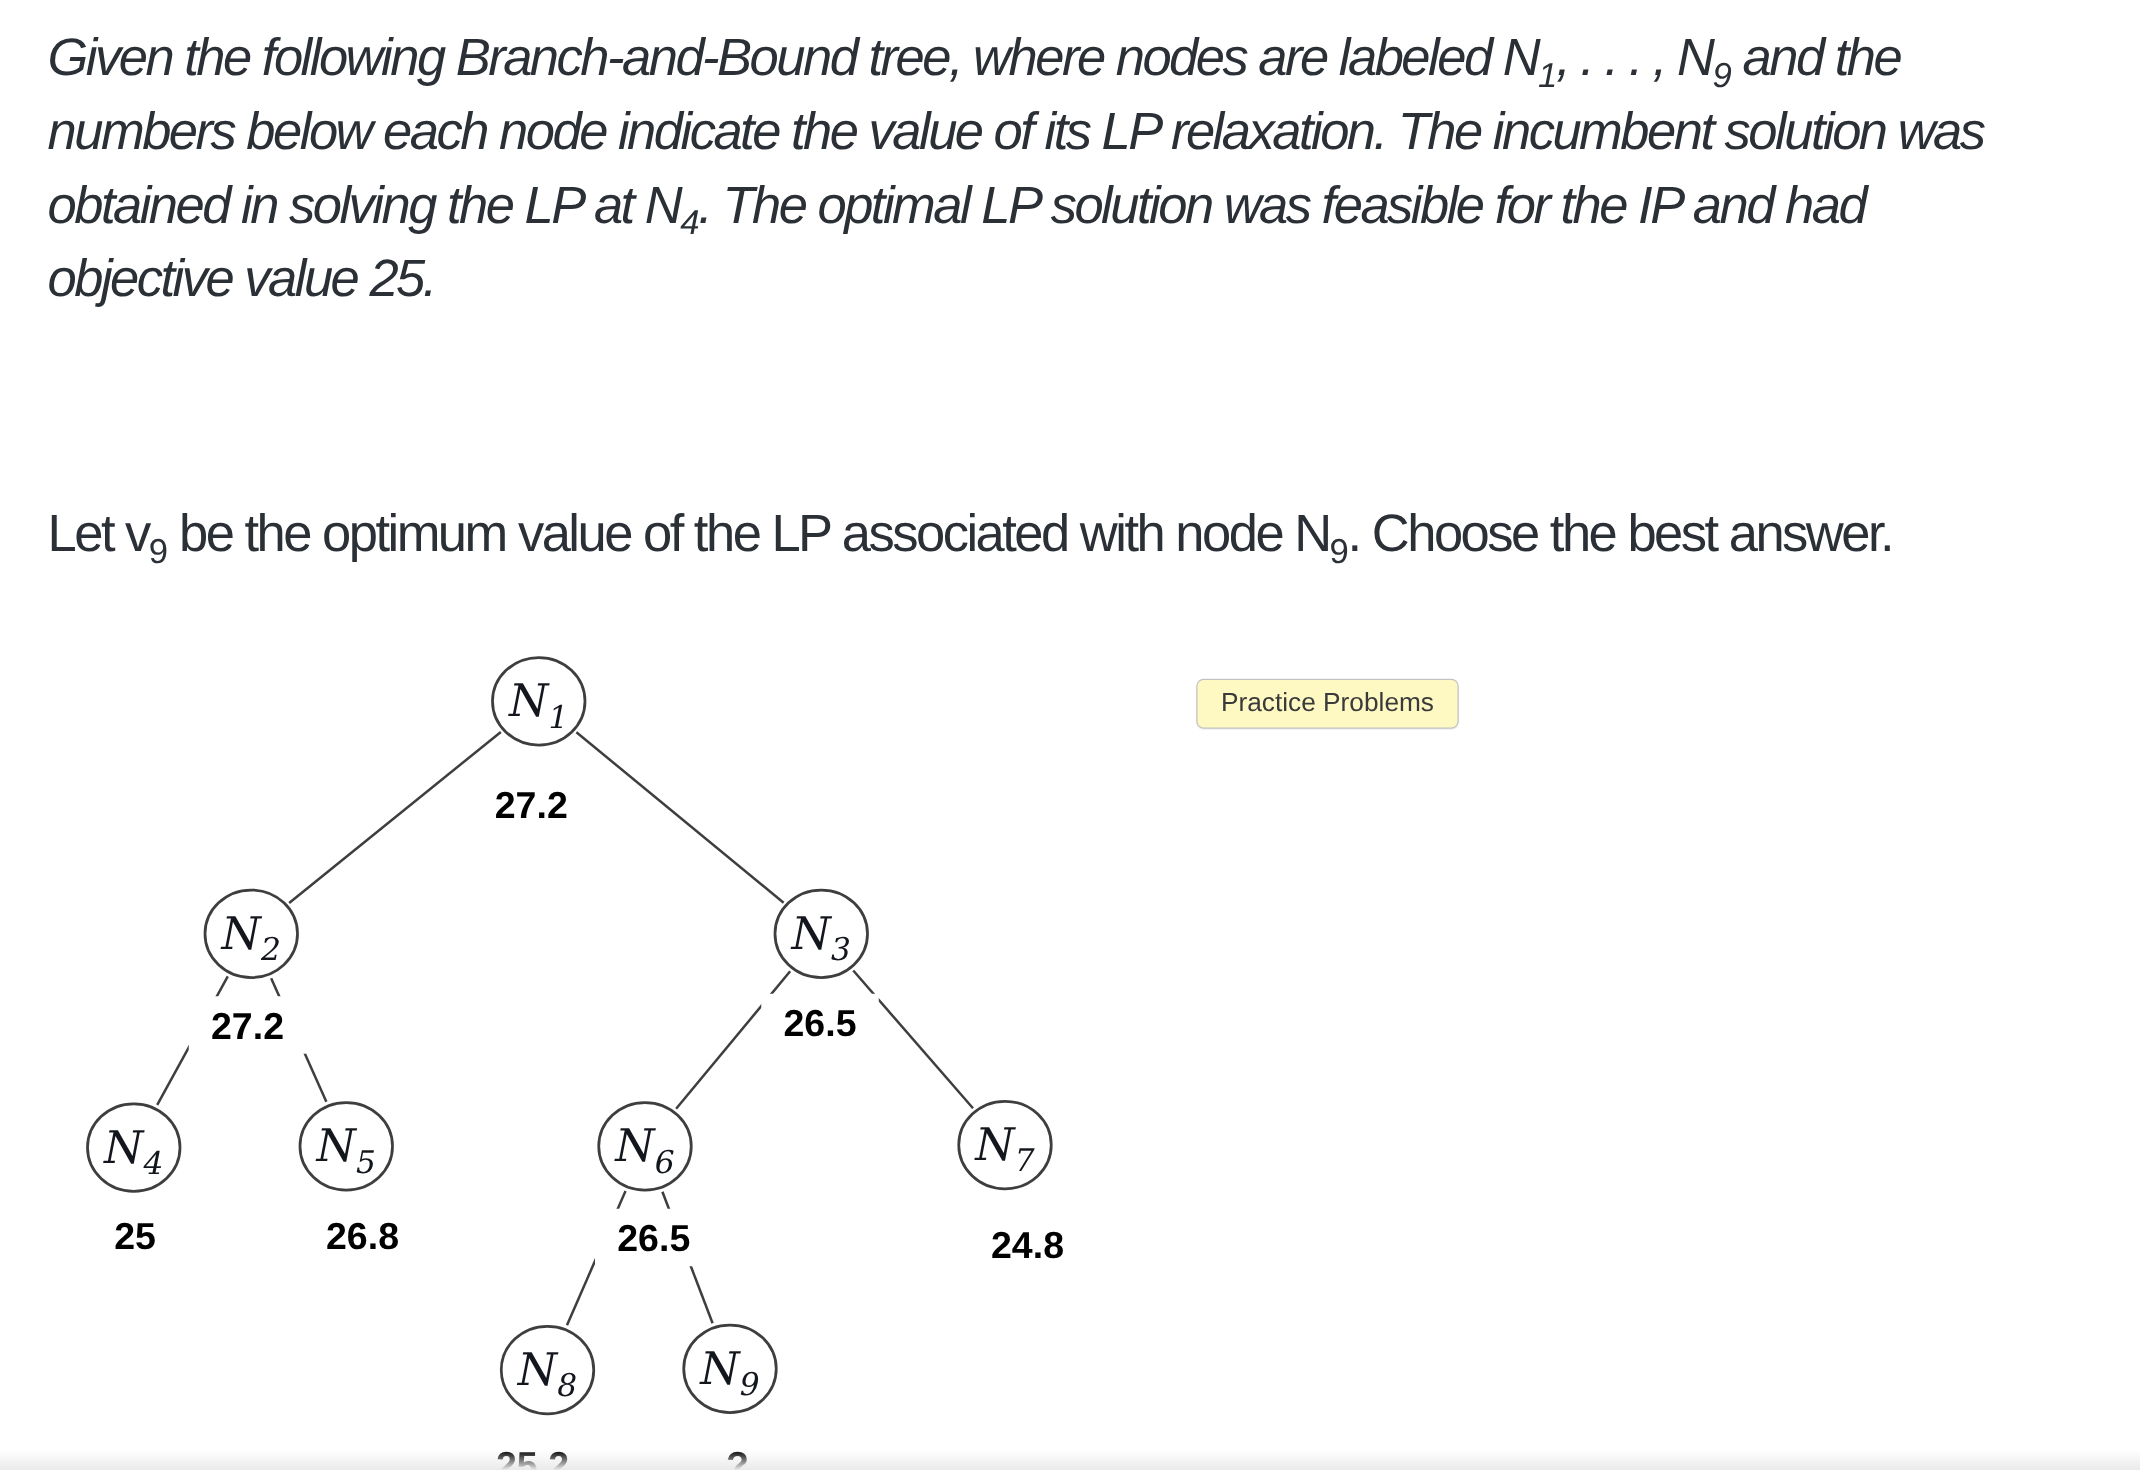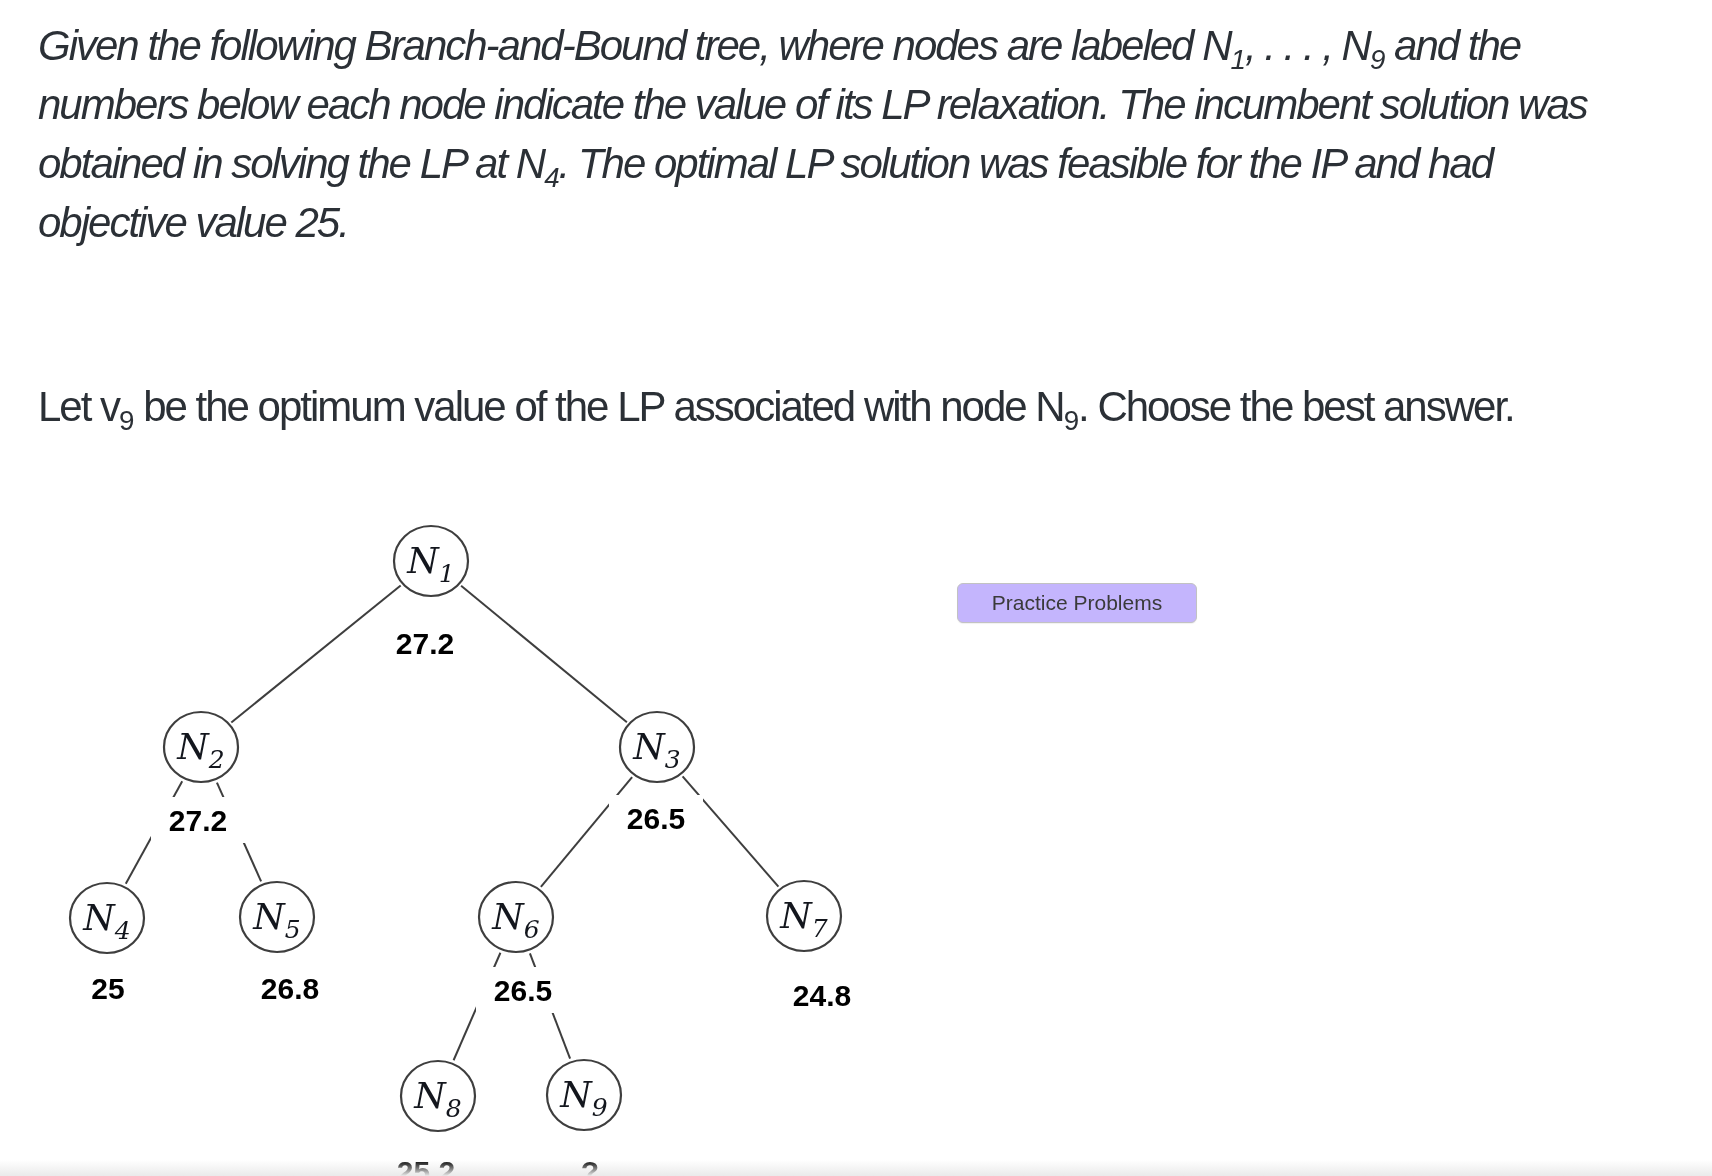--- a/index.html
+++ b/index.html
@@ -7,28 +7,28 @@
     width:1712px;height:1176px;position:relative;overflow:hidden;
     background:#ffffff;
     font-family:"Liberation Sans",sans-serif;
   }
   .para{
     position:absolute;left:38px;margin:0;
     font-size:42px;line-height:59px;letter-spacing:-2px;
     color:#2b3036;font-weight:400;white-space:nowrap;
   }
   #p1{top:16px;font-style:italic;}
-  #p2{top:377px;}
+  #p2{top:397px;}
   .para sub{font-size:66%;line-height:0;letter-spacing:-1px;}
   .practice-btn{
-    position:absolute;left:957px;top:543px;width:240px;height:40px;
-    background:#c4b5fd;border:1px solid #c2c2c2;border-radius:6px;
+    position:absolute;left:957px;top:543px;width:210px;height:40px;
+    background:#fef9c3;border:1px solid #c2c2c2;border-radius:6px;
     font-family:"Liberation Sans",sans-serif;font-size:21px;color:#3a3a3a;
     display:flex;align-items:center;justify-content:center;
-    box-shadow:0 1px 1px rgba(0,0,0,0.06);cursor:pointer;padding:0;margin-top:40px;
+    box-shadow:0 1px 1px rgba(0,0,0,0.06);cursor:pointer;padding:0;
   }
   #tree{position:absolute;left:0;top:460px;}
   .bottom-fade{
     position:absolute;left:0;bottom:0;width:1712px;height:16px;
     background:linear-gradient(to bottom, rgba(234,234,234,0), #eaeaea);
   }
 </style>
 </head>
 <body>
 

